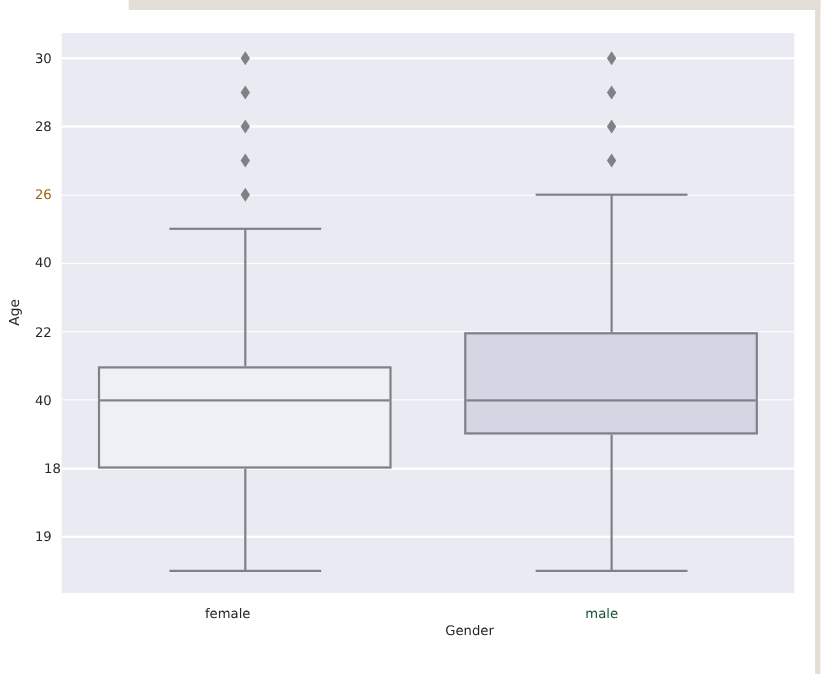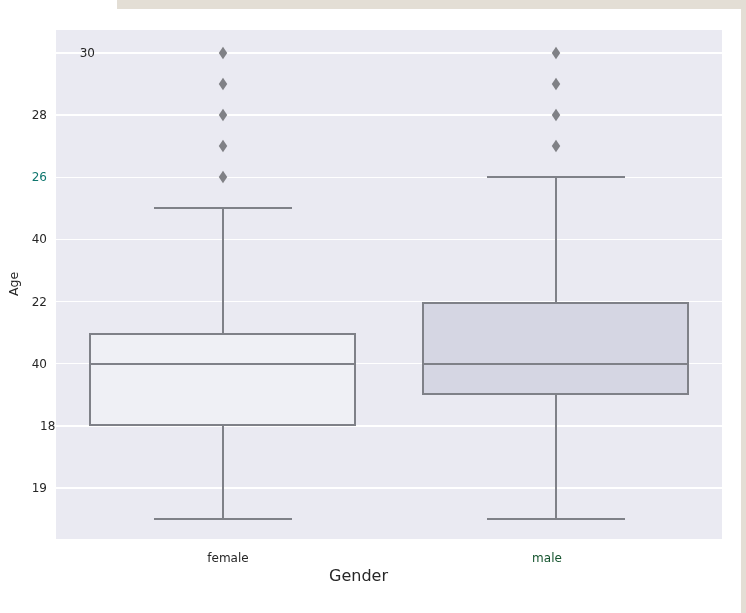--- a/index.html
+++ b/index.html
@@ -20,21 +20,21 @@
   .outlier { position:absolute; width:6px; height:6px;
              transform:scaleY(1.5) rotate(45deg); }
 
   .ytick { position:absolute; left:0; width:47px; text-align:right;
            font-size:12px; transform:translateY(-50%); }
   .xtick { position:absolute; width:120px; text-align:center; top:551px;
            font-size:12px; }
   .ylabel { position:absolute; left:13px; top:284px; font-size:12.5px;
             transform:translate(-50%,-50%) rotate(-90deg); white-space:nowrap; }
   .xlabel { position:absolute; left:329px; top:566px; width:120px;
-            text-align:left; font-size:16px; }
+            text-align:right; font-size:12px; }
 </style>
 </head>
 <body>
 
 <div class="screen">
   <div class="edge-top" style="background: rgb(227, 222, 213);"></div>
   <div class="edge-right" style="background: rgb(227, 222, 213);"></div>
 
   <div class="figure">
     <div class="plot-bg" id="plot-area" style="background: rgb(234, 234, 242);">
@@ -69,24 +69,24 @@
         <div class="outlier" style="left: 552.5px; top: 112.144px; background: rgb(128, 129, 134);"></div>
         <div class="outlier" style="left: 552.5px; top: 81.0696px; background: rgb(128, 129, 134);"></div>
         <div class="outlier" style="left: 552.5px; top: 49.9951px; background: rgb(128, 129, 134);"></div>
       </div>
     <div id="yticks">
         <div class="ytick" style="top: 488.038px; color: rgb(38, 38, 38);">19</div>
         <div class="ytick" style="top: 425.889px; color: rgb(38, 38, 38); padding-left: 40px;">18</div>
         <div class="ytick" style="top: 363.74px; color: rgb(38, 38, 38);">40</div>
         <div class="ytick" style="top: 301.591px; color: rgb(38, 38, 38);">22</div>
         <div class="ytick" style="top: 239.442px; color: rgb(38, 38, 38);">40</div>
-        <div class="ytick" style="top: 177.293px; color: #0f766e;">26</div>
+        <div class="ytick" style="top: 177.293px; color: #a16207;">26</div>
         <div class="ytick" style="top: 115.144px; color: rgb(38, 38, 38);">28</div>
-        <div class="ytick" style="top: 52.9951px; color: rgb(38, 38, 38); margin-left: 48px;">30</div>
+        <div class="ytick" style="top: 52.9951px; color: rgb(38, 38, 38);">30</div>
       </div>
     <div id="xticks">
-        <div class="xtick" style="left: 168px; color: rgb(38, 38, 38);">female</div>
+        <div class="xtick" style="left: 147px; color: rgb(38, 38, 38);">female</div>
         <div class="xtick" style="left: 487px; color: #14532d;">male</div>
       </div>
     <div class="ylabel" style="color: rgb(38, 38, 38);">Age</div>
     <div class="xlabel" style="color: rgb(38, 38, 38);">Gender</div>
   </div>
 </div>
 
 </body></html>

